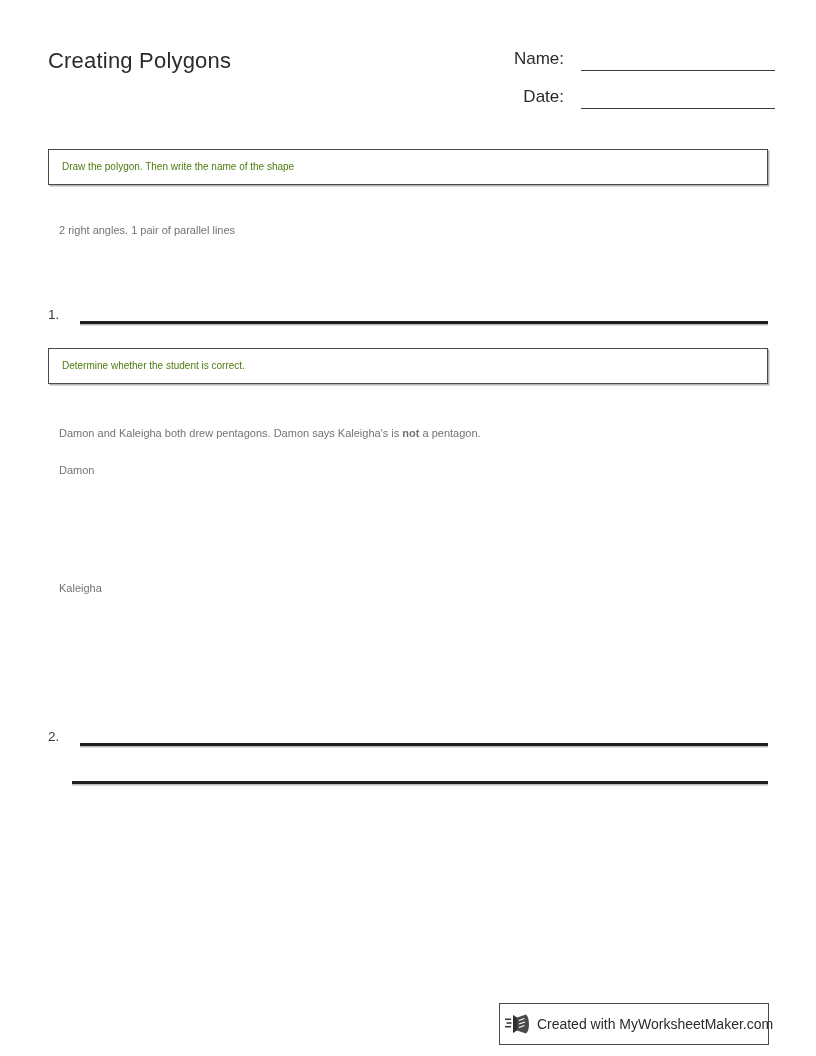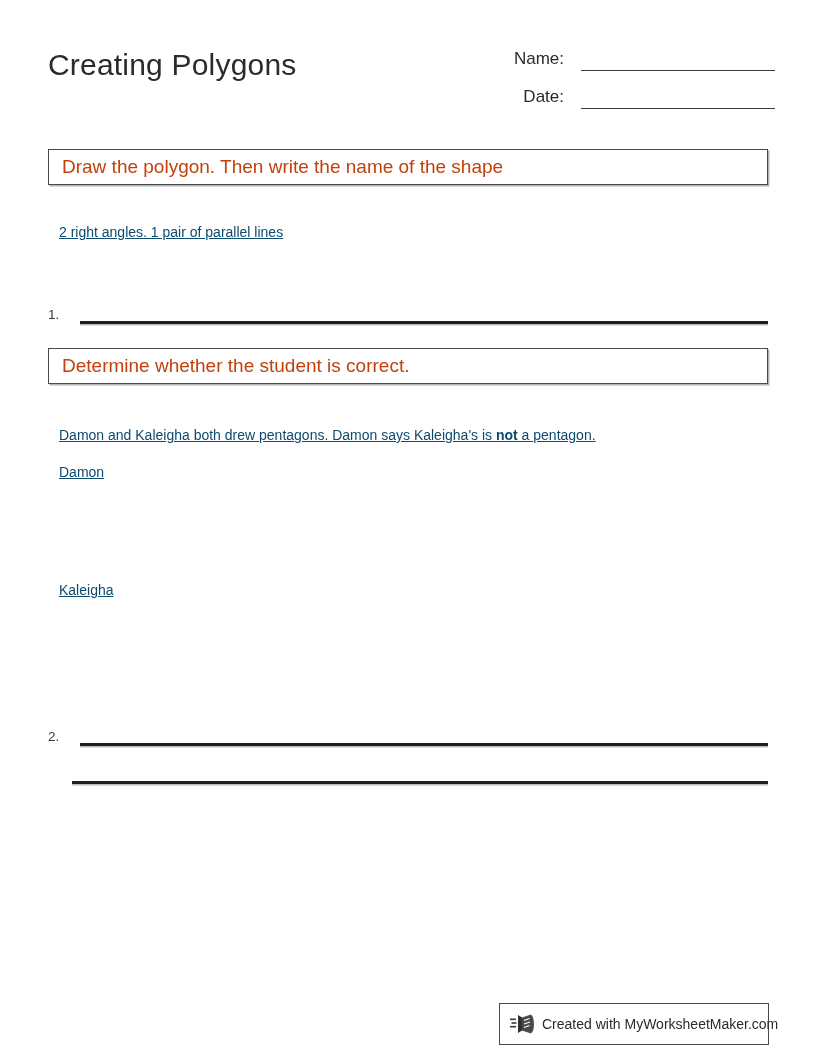--- a/index.html
+++ b/index.html
@@ -28,21 +28,21 @@
   .header {
     position: absolute;
     left: 0; top: 0;
     width: 816px;
     height: 135px;
   }
   .worksheet-title {
     position: absolute;
     left: 48px;
     top: 48px;
-    font-size: 30px;
+    font-size: 22px;
     font-weight: 400;
     letter-spacing: 0.2px;
     color: #2b2b2b;
     white-space: nowrap;
   }
   .namedate {
     position: absolute;
     left: 505px;
     top: 50px;
     width: 270px;
@@ -75,36 +75,35 @@
     width: 720px;
     height: 36px;
     box-sizing: border-box;
     border: 1px solid #4a4a4a;
     background: #ffffff;
     box-shadow: 1.5px 1.5px 0 rgba(120,120,120,0.55);
     display: flex;
     align-items: center;
   }
   .instr-text {
-    font-size: 19px;
-    color: #c2410c;
+    font-size: 10px;
+    color: #4d7c0f;
     padding-left: 13px;
     line-height: 1.2;
     white-space: nowrap;
   }
 
   
   .prompt {
     position: absolute;
     left: 59px;
-    font-size: 14px;
-    color: #0c4a6e;
+    font-size: 11px;
+    color: #737373;
     line-height: 1.3;
     white-space: nowrap;
-    text-decoration: underline;
   }
   .prompt b { font-weight: 700; }
 
   
   .ans-row {
     position: absolute;
     left: 48px;
     width: 720px;
     height: 22px;
   }
@@ -131,20 +130,21 @@
     left: 499px;
     top: 1003px;
     width: 270px;
     height: 42px;
     box-sizing: border-box;
     border: 1px solid #4a4a4a;
     background: #ffffff;
     display: flex;
     align-items: center;
     padding-left: 10px;
+    justify-content: center;
   }
   .footer-logo {
     width: 26px;
     height: 24px;
     flex: 0 0 26px;
     margin-right: 6px;
     display: block;
   }
   .footer-text {
     font-size: 14px;

